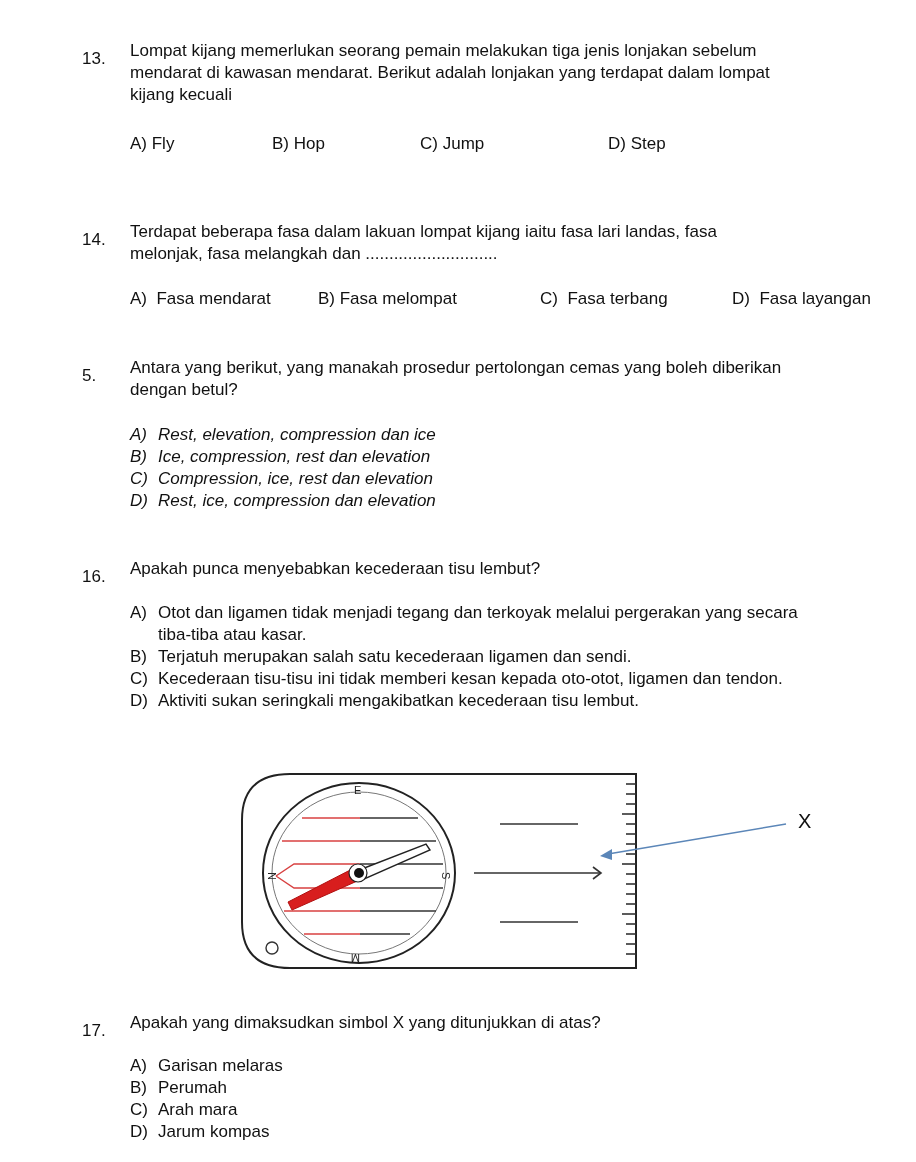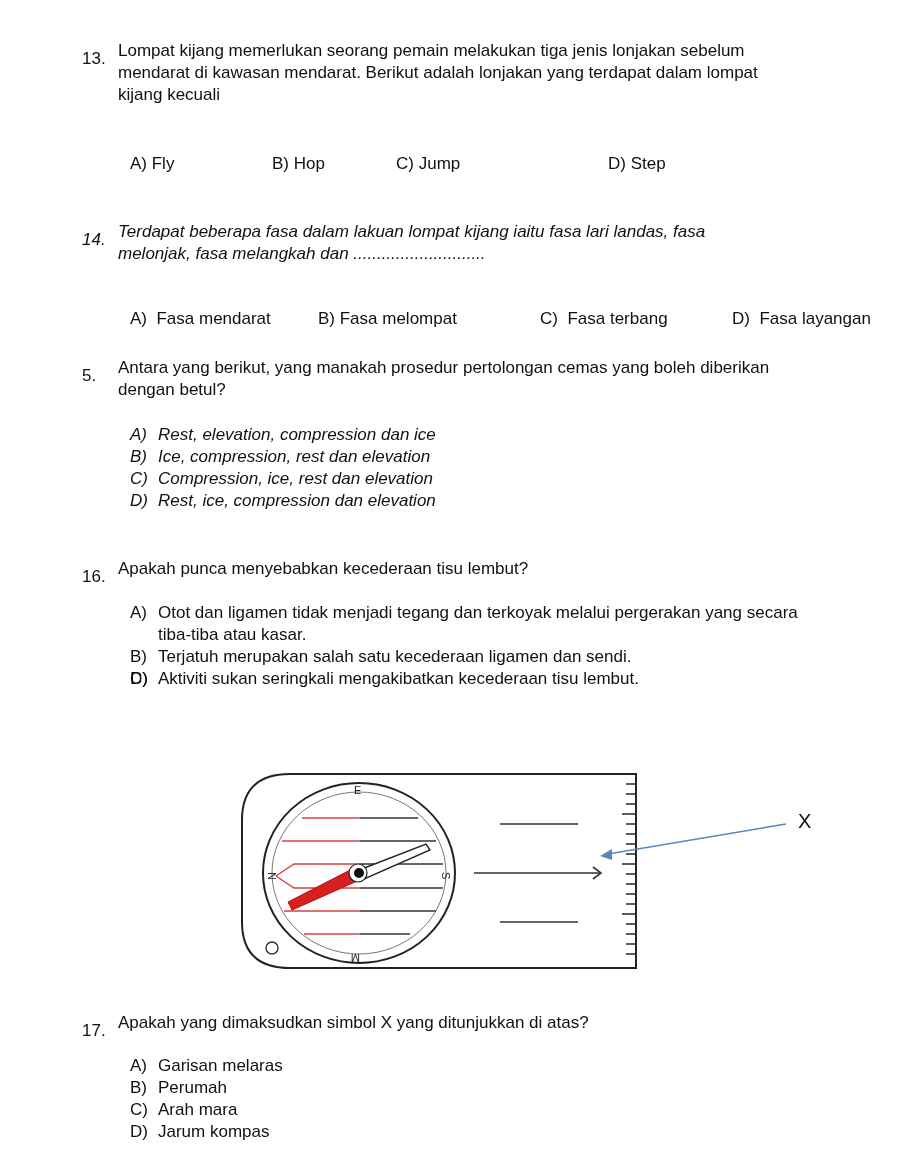--- a/index.html
+++ b/index.html
@@ -1,47 +1,47 @@
 <!DOCTYPE html>
 <html><head>
 <meta charset="utf-8">
 <style>
   html, body { margin: 0; padding: 0; background: #ffffff; }
   body { width: 916px; height: 1162px; position: relative; overflow: hidden;
          font-family: "Liberation Sans", sans-serif; color: #111; font-size: 17px; }
   .q { position: absolute; left: 82px; width: 800px; line-height: 22px; }
   .q .num { position: absolute; left: 0; top: 8px; }
-  .q .stem { margin-left: 36px; }
+  .q .stem { margin-left: 48px; }
   .opt-row { position: absolute; font-size: 17px; line-height: 22px; }
-  .opt-row span { position: absolute; white-space: nowrap; margin-top: 20px; }
+  .opt-row span { position: absolute; white-space: nowrap; }
   .opt-list { position: absolute; left: 130px; line-height: 22px; }
   .opt-list .opt { position: relative; padding-left: 28px; }
   .opt-list .opt .lbl { position: absolute; left: 0; top: 0; }
   .italic { font-style: italic; }
   .figure { position: absolute; left: 238px; top: 772px; width: 640px; height: 200px; }
 </style>
 </head>
 <body>
 
 <div class="q" style="top:40px;">
   <span class="num">13.</span>
   <div class="stem">
     <div>Lompat kijang memerlukan seorang pemain melakukan tiga jenis lonjakan sebelum</div>
     <div>mendarat di kawasan mendarat. Berikut adalah lonjakan yang terdapat dalam lompat</div>
     <div>kijang kecuali</div>
   </div>
 </div>
 <div class="opt-row" style="top:133px; left:0; width:916px;">
   <span style="left:130px;"><span style="position:static">A)</span> <span style="position:static">Fly</span></span>
   <span style="left:272px;"><span style="position:static">B)</span> <span style="position:static">Hop</span></span>
-  <span style="left:396px;"><span style="position:static">C)</span> <span style="position:static">Jump</span></span>
+  <span style="left:420px;"><span style="position:static">C)</span> <span style="position:static">Jump</span></span>
   <span style="left:608px;"><span style="position:static">D)</span> <span style="position:static">Step</span></span>
 </div>
 
-<div class="q" style="top:221px;font-style:italic;">
+<div class="q" style="top:221px;">
   <span class="num">14.</span>
   <div class="stem">
     <div>Terdapat beberapa fasa dalam lakuan lompat kijang iaitu fasa lari landas, fasa</div>
     <div>melonjak, fasa melangkah dan ............................</div>
   </div>
 </div>
 <div class="opt-row" style="top:288px; left:0; width:916px;">
   <span style="left:130px;text-align:center;"><span style="position:static">A)</span>&nbsp; <span style="position:static">Fasa mendarat</span></span>
   <span style="left:318px;text-align:right;"><span style="position:static">B)</span> <span style="position:static">Fasa melompat</span></span>
   <span style="left:540px;"><span style="position:static">C)</span>&nbsp; <span style="position:static">Fasa terbang</span></span>
@@ -68,21 +68,21 @@
     <div>Apakah punca menyebabkan kecederaan tisu lembut?</div>
   </div>
 </div>
 <div class="opt-list" style="top:602px; width:780px;">
   <div class="opt">
       <span class="lbl">A)</span>
       <div>Otot dan ligamen tidak menjadi tegang dan terkoyak melalui pergerakan yang secara</div>
       <div>tiba-tiba atau kasar.</div>
     </div>
   <div class="opt"><span class="lbl">B)</span><span>Terjatuh merupakan salah satu kecederaan ligamen dan sendi.</span></div>
-  <div class="opt"><span class="lbl">C)</span></div>
+  <div class="opt"><span class="lbl">C)</span><span>Kecederaan tisu-tisu ini tidak memberi kesan kepada oto-otot, ligamen dan tendon.</span></div>
   <div class="opt"><span class="lbl">D)</span><span>Aktiviti sukan seringkali mengakibatkan kecederaan tisu lembut.</span></div>
 </div>
 
 <div class="figure">
   <svg width="640" height="200" viewBox="0 0 640 200">
 
     <path d="M52 2 H398 V196 H52 Q4 196 4 150 V48 Q4 2 52 2 Z" fill="#fff" stroke="#222" stroke-width="2"></path>
 
     <g stroke="#333" stroke-width="1.6">
       <line x1="388" y1="12" x2="398" y2="12"></line>

